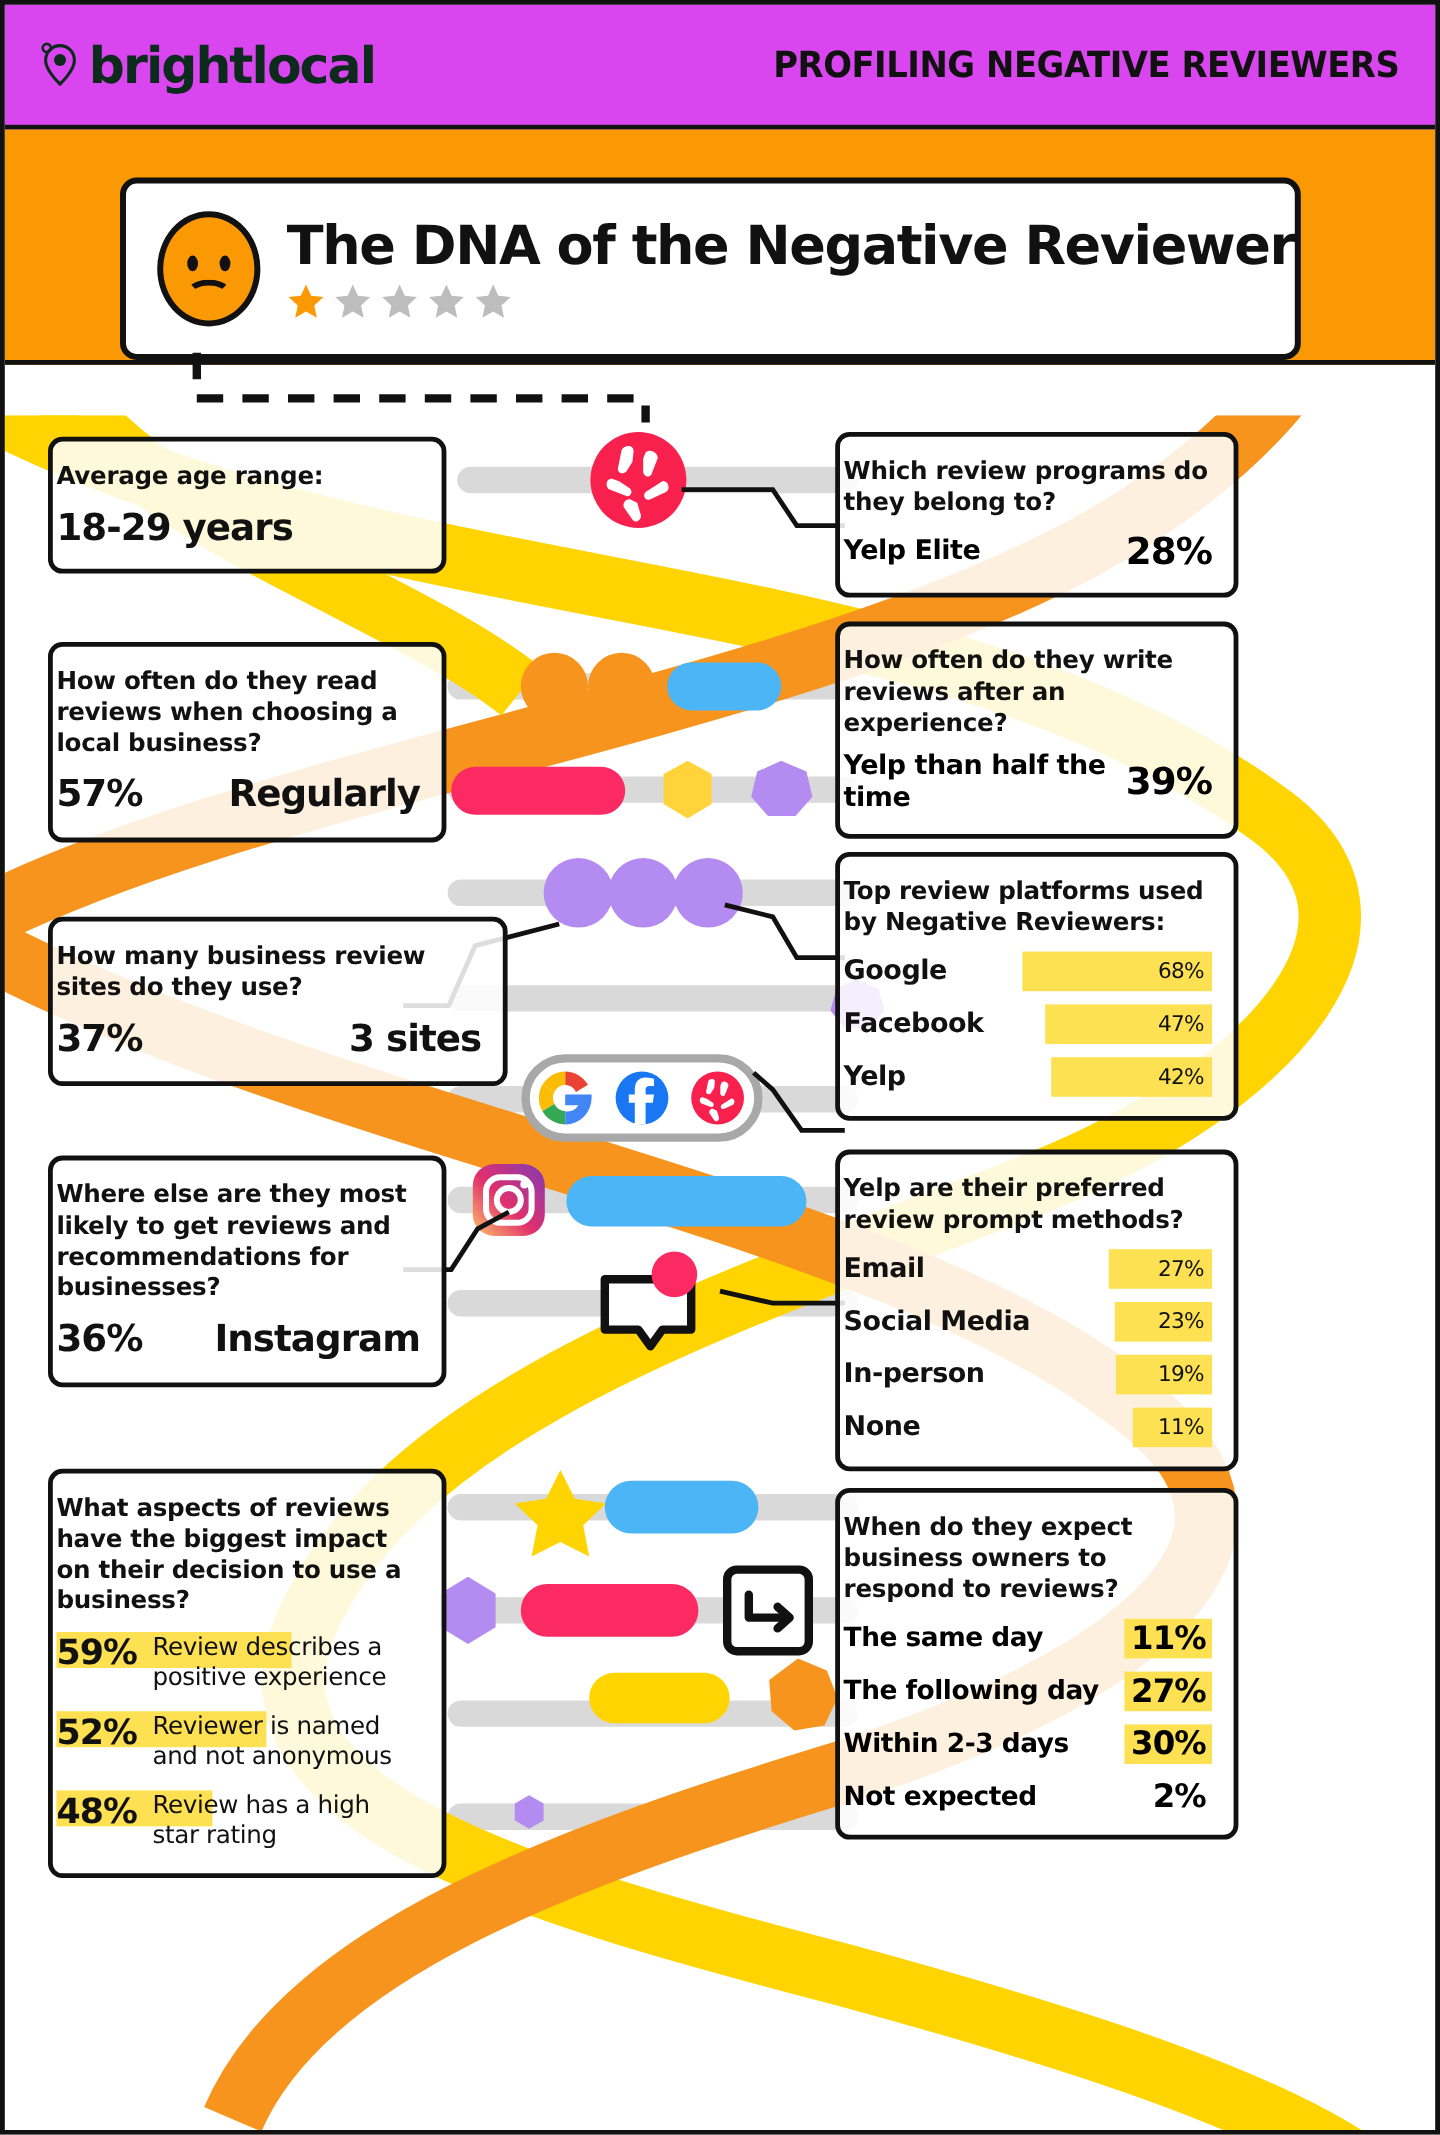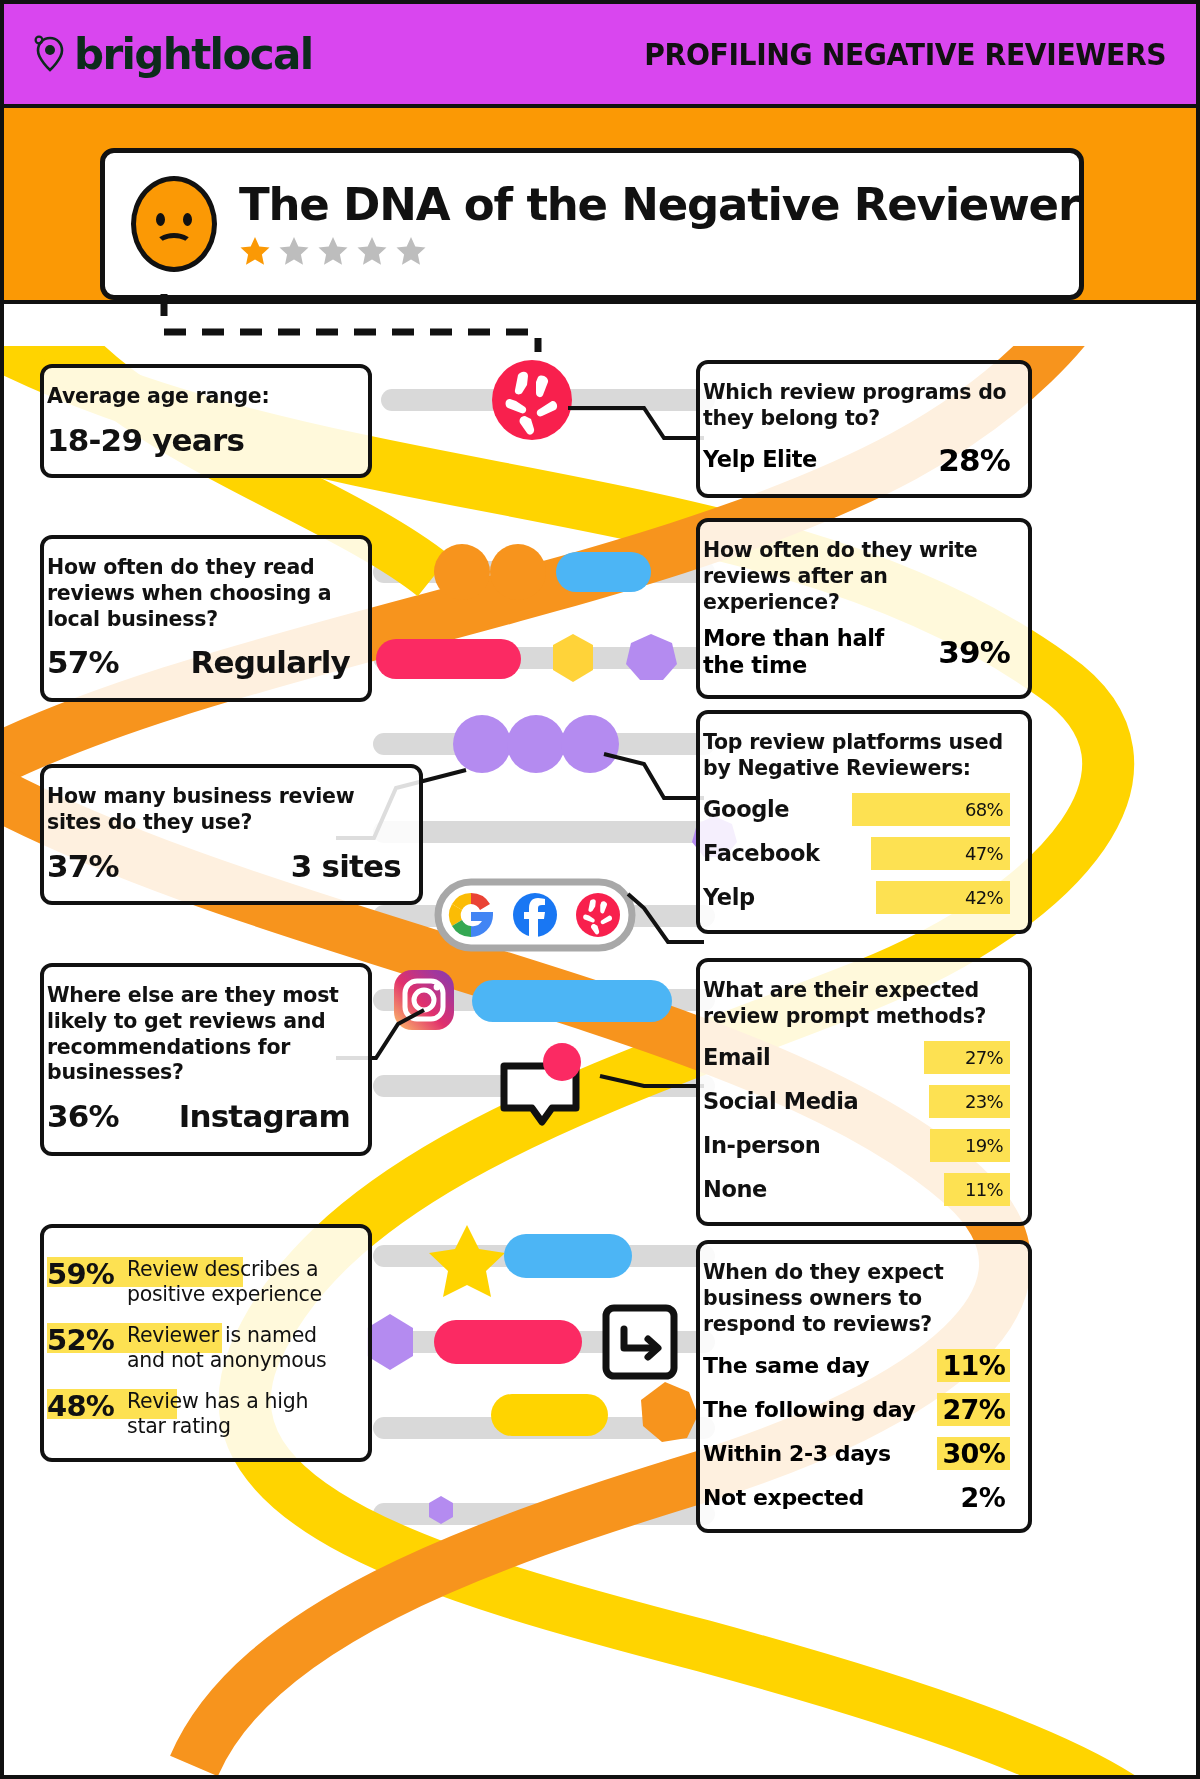--- a/index.html
+++ b/index.html
@@ -400,20 +400,21 @@
 
     <div class="card" style="top:617px; left:0; width:332px;">
       <div class="q">Where else are they most likely to get reviews and recommendations for businesses?</div>
       <div class="ans-row">
         <span class="ans-big">36%</span>
         <span class="ans-label big">Instagram</span>
       </div>
     </div>
 
     <div class="card" style="top:878px; left:0; width:332px;">
+      <div class="q">What aspects of reviews have the biggest impact on their decision to use a business?</div>
       <div id="aspect-rows">
           <div class="asp-row">
             <div class="asp-hl" style="width: 196px;"></div>
             <div class="asp-inner">
               <span class="asp-pct">59%</span>
               <span class="asp-txt">Review describes a positive experience</span>
             </div>
           </div>
           <div class="asp-row">
             <div class="asp-hl" style="width: 175px;"></div>
@@ -440,21 +441,21 @@
       <div class="q">Which review programs do they belong to?</div>
       <div class="ans-split">
         <span class="lbl">Yelp Elite</span>
         <span class="pct">28%</span>
       </div>
     </div>
 
     <div class="card" style="top:172px; left:0; width:336px;">
       <div class="q">How often do they write reviews after an experience?</div>
       <div class="ans-split">
-        <span class="lbl">More than half the time</span>
+        <span class="lbl">Yelp than half the time</span>
         <span class="pct">39%</span>
       </div>
     </div>
 
     <div class="card" style="top:364px; left:0; width:336px;">
       <div class="q">Top review platforms used by Negative Reviewers:</div>
       <div id="platform-bars">
           <div class="bar-row">
             <span class="bar-name">Google</span>
             <div class="bar-wrap">
@@ -476,21 +477,21 @@
             <div class="bar-wrap">
               <div class="bar" style="width: 134px;">
                 <span class="v">42%</span>
               </div>
             </div>
           </div>
         </div>
     </div>
 
     <div class="card" style="top:612px; left:0; width:336px;">
-      <div class="q">What are their expected review prompt methods?</div>
+      <div class="q">Yelp are their preferred review prompt methods?</div>
       <div id="prompt-bars">
           <div class="bar-row">
             <span class="bar-name">Email</span>
             <div class="bar-wrap">
               <div class="bar" style="width: 86px;">
                 <span class="v">27%</span>
               </div>
             </div>
           </div>
           <div class="bar-row">

